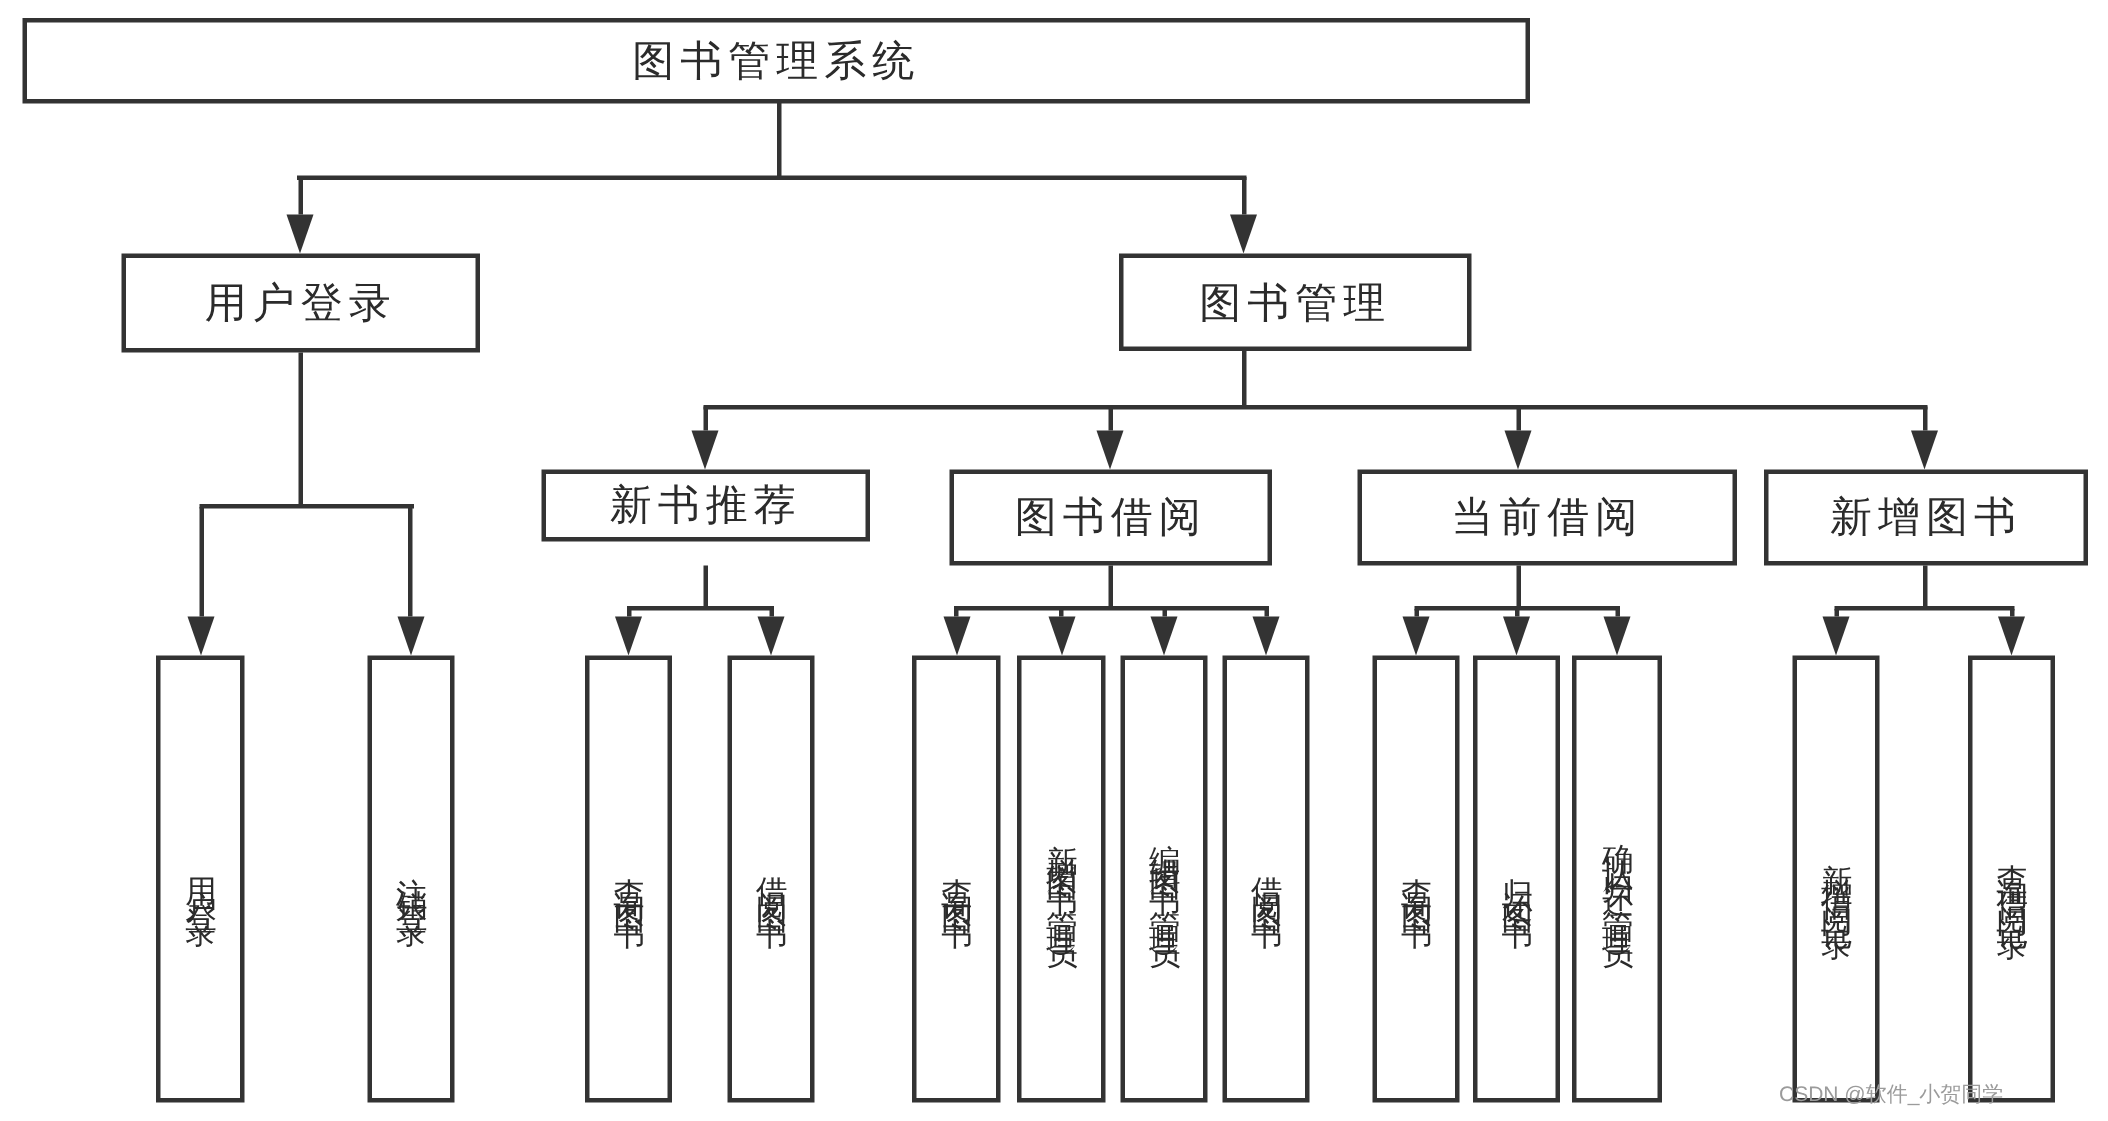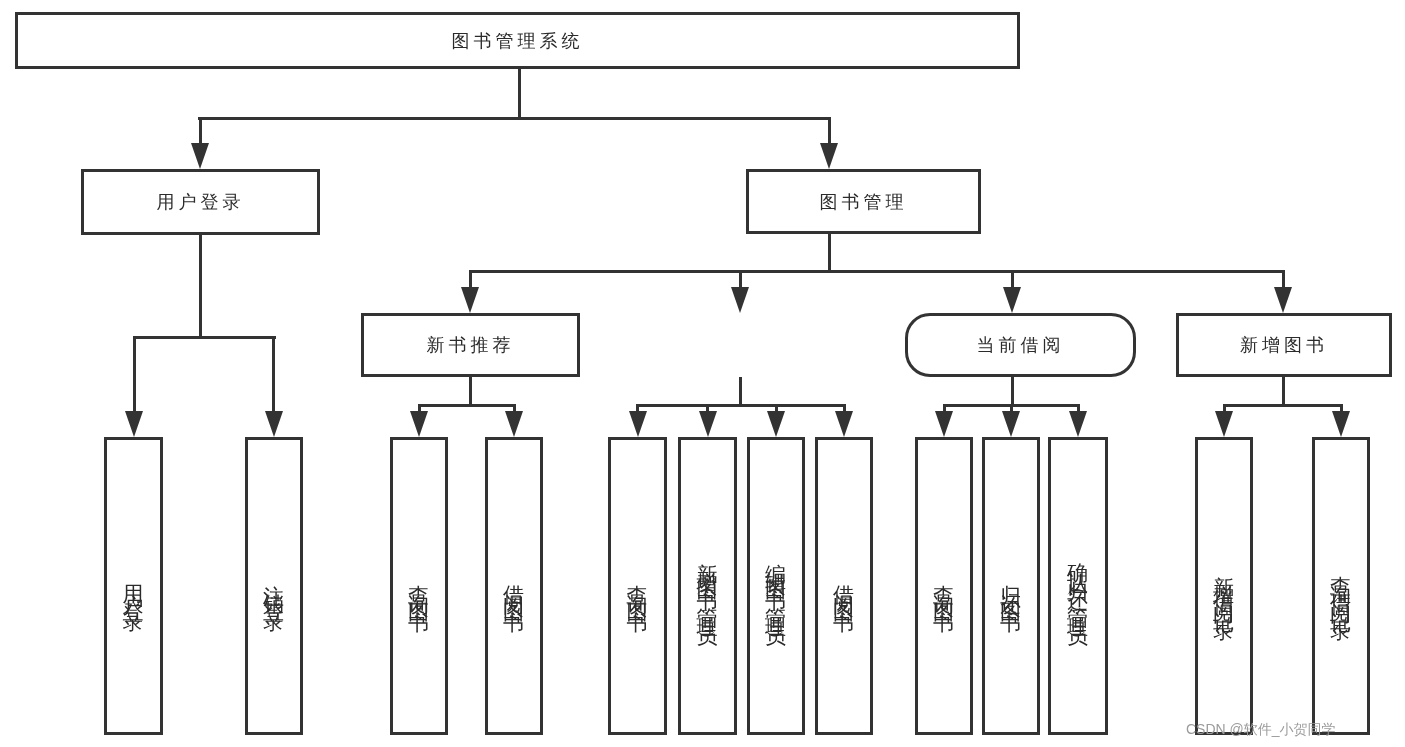--- a/index.html
+++ b/index.html
@@ -20,21 +20,21 @@
     position: absolute;
     box-sizing: border-box;
     border: 3px solid #333333;
     background: #ffffff;
     display: flex;
     align-items: center;
     justify-content: center;
     color: #2b2b2b;
   }
   .node-h {
-    font-size: 18px;
+    font-size: 28px;
     letter-spacing: 4px;
     white-space: nowrap;
   }
   .node-v {
     font-size: 21px;
     writing-mode: vertical-rl;
     text-orientation: mixed;
     letter-spacing: 9px;
     line-height: 1;
   }
@@ -88,22 +88,23 @@
   <div class="arrow" style="left:132.5px; top:338px; height:73px;"></div>
   <div class="arrow" style="left:272px; top:338px; height:73px;"></div>
 
   <div class="vline" style="left:828px; top:234px; height:37px;"></div>
   <div class="hline" style="left:468.5px; top:270px; width:816px;"></div>
   <div class="arrow" style="left:468.5px; top:271px; height:16px;"></div>
   <div class="arrow" style="left:738.5px; top:271px; height:16px;"></div>
   <div class="arrow" style="left:1010.5px; top:271px; height:16px;"></div>
   <div class="arrow" style="left:1281.5px; top:271px; height:16px;"></div>
 
-  <div class="node node-h" style="left:361px; top:313px; width:219px; height:64px;">新书推荐</div>
-  <div class="node node-h" style="left:905px; top:313px; width:231px; height:64px;border-radius:25px;">当前借阅</div>
+  <div class="node node-h" style="left:361px; top:313px; width:219px; height:48px;">新书推荐</div>
+  <div class="node node-h" style="left:633px; top:313px; width:215px; height:64px;">图书借阅</div>
+  <div class="node node-h" style="left:905px; top:313px; width:253px; height:64px;">当前借阅</div>
   <div class="node node-h" style="left:1176px; top:313px; width:216px; height:64px;">新增图书</div>
 
   <div class="vline" style="left:468.5px; top:377px; height:29px;"></div>
   <div class="hline" style="left:417.5px; top:404px; width:98px;"></div>
   <div class="arrow" style="left:417.5px; top:406px; height:5px;"></div>
   <div class="arrow" style="left:512.5px; top:406px; height:5px;"></div>
 
   <div class="vline" style="left:738.5px; top:377px; height:29px;"></div>
   <div class="hline" style="left:636px; top:404px; width:210px;"></div>
   <div class="arrow" style="left:636px; top:406px; height:5px;"></div>

